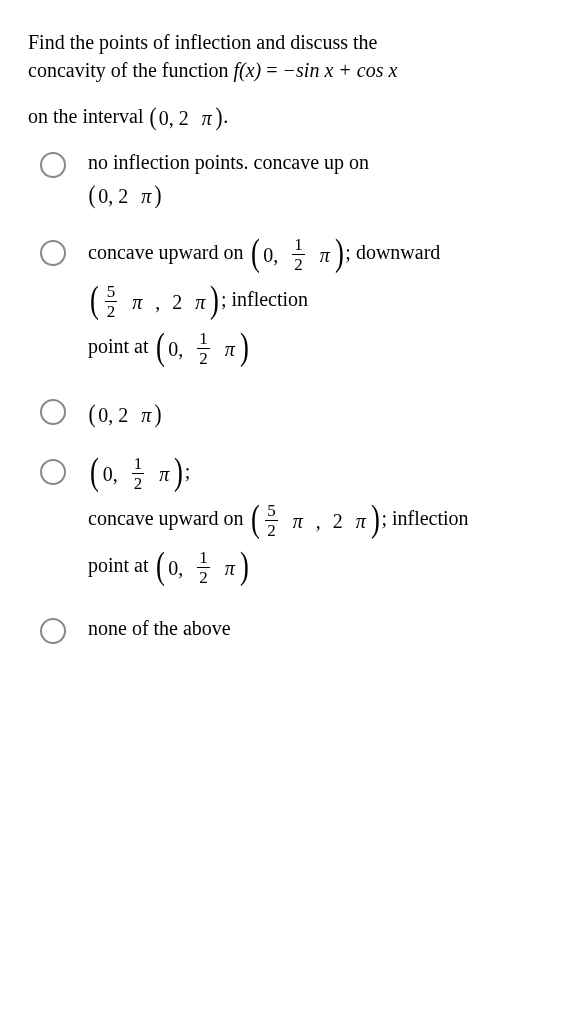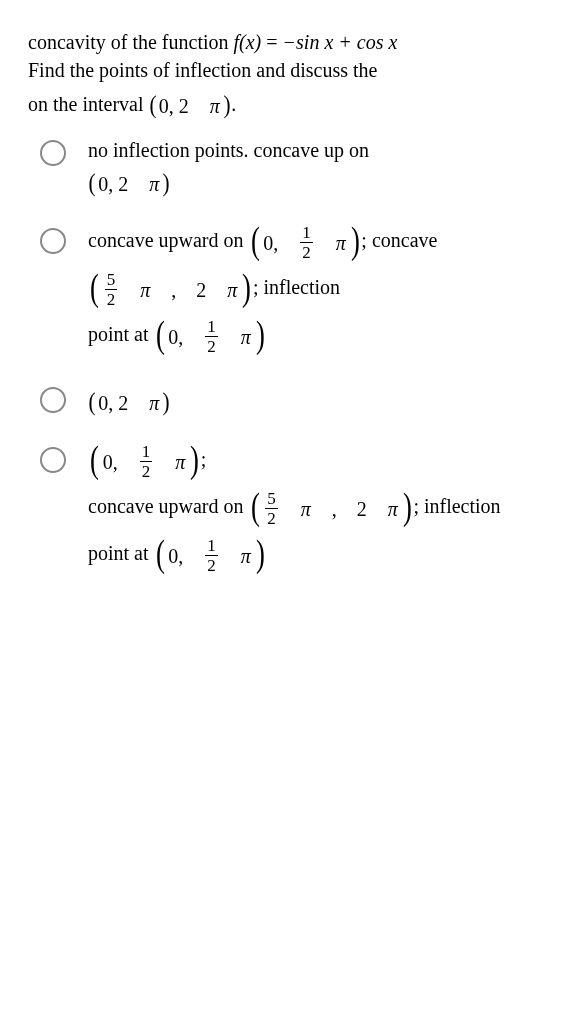--- a/index.html
+++ b/index.html
@@ -63,21 +63,21 @@
     top: -2px;
   }
   .paren-med .lp, .paren-med .rp {
     font-size: 1.25em;
     transform: scaleX(0.85);
     top: -1px;
   }
   .paren-inner {
     display: inline-flex;
     align-items: center;
-    gap: 20px;
+    gap: 12px;
     padding: 0 2px;
   }
   .frac {
     display: inline-flex;
     flex-direction: column;
     align-items: center;
     vertical-align: middle;
     line-height: 1;
     font-size: 0.85em;
     font-style: normal;
@@ -98,26 +98,26 @@
   .fx {
     font-style: italic;
     font-family: 'Times New Roman', serif;
   }
 </style>
 </head>
 <body>
 
 <div class="question">
   <div>
+    <span>Find the points of inflection and discuss the</span>
+  </div>
+  <div>
     <span>concavity of the function </span><span class="fx">f(x)</span><span class="upright"> = </span><span class="fx">−sin x + cos x</span>
   </div>
-  <div>
-    <span>Find the points of inflection and discuss the</span>
-  </div>
-  <div style="margin-top:6px">
+  <div style="margin-top:18px">
     <span>on the interval </span><span class="math paren paren-med">
         <span class="lp">(</span>
         <span class="paren-inner">
           <span class="upright">0, 2</span>
           <span class="pi">π</span>
         </span>
         <span class="rp">)</span>
       </span><span>.</span>
   </div>
 </div>
@@ -143,21 +143,21 @@
             <span class="lp">(</span>
             <span class="paren-inner">
               <span class="upright">0,</span>
               <span class="frac">
                 <span class="num">1</span>
                 <span class="den">2</span>
               </span>
               <span class="pi">π</span>
             </span>
             <span class="rp">)</span>
-          </span><span>; concave</span></div>
+          </span><span>; downward</span></div>
         <div class="segment"><span class="math paren">
             <span class="lp">(</span>
             <span class="paren-inner">
               <span class="frac">
                 <span class="num">5</span>
                 <span class="den">2</span>
               </span>
               <span class="pi">π</span>
               <span class="upright">, </span>
               <span class="upright">2</span>
@@ -228,13 +228,19 @@
               <span class="frac">
                 <span class="num">1</span>
                 <span class="den">2</span>
               </span>
               <span class="pi">π</span>
             </span>
             <span class="rp">)</span>
           </span></div>
       </div>
     </div>
+    <div class="option">
+      <div class="radio"></div>
+      <div class="option-body">
+        <div class="segment"><span>none of the above</span></div>
+      </div>
+    </div>
   </div>
 
 </body></html>

